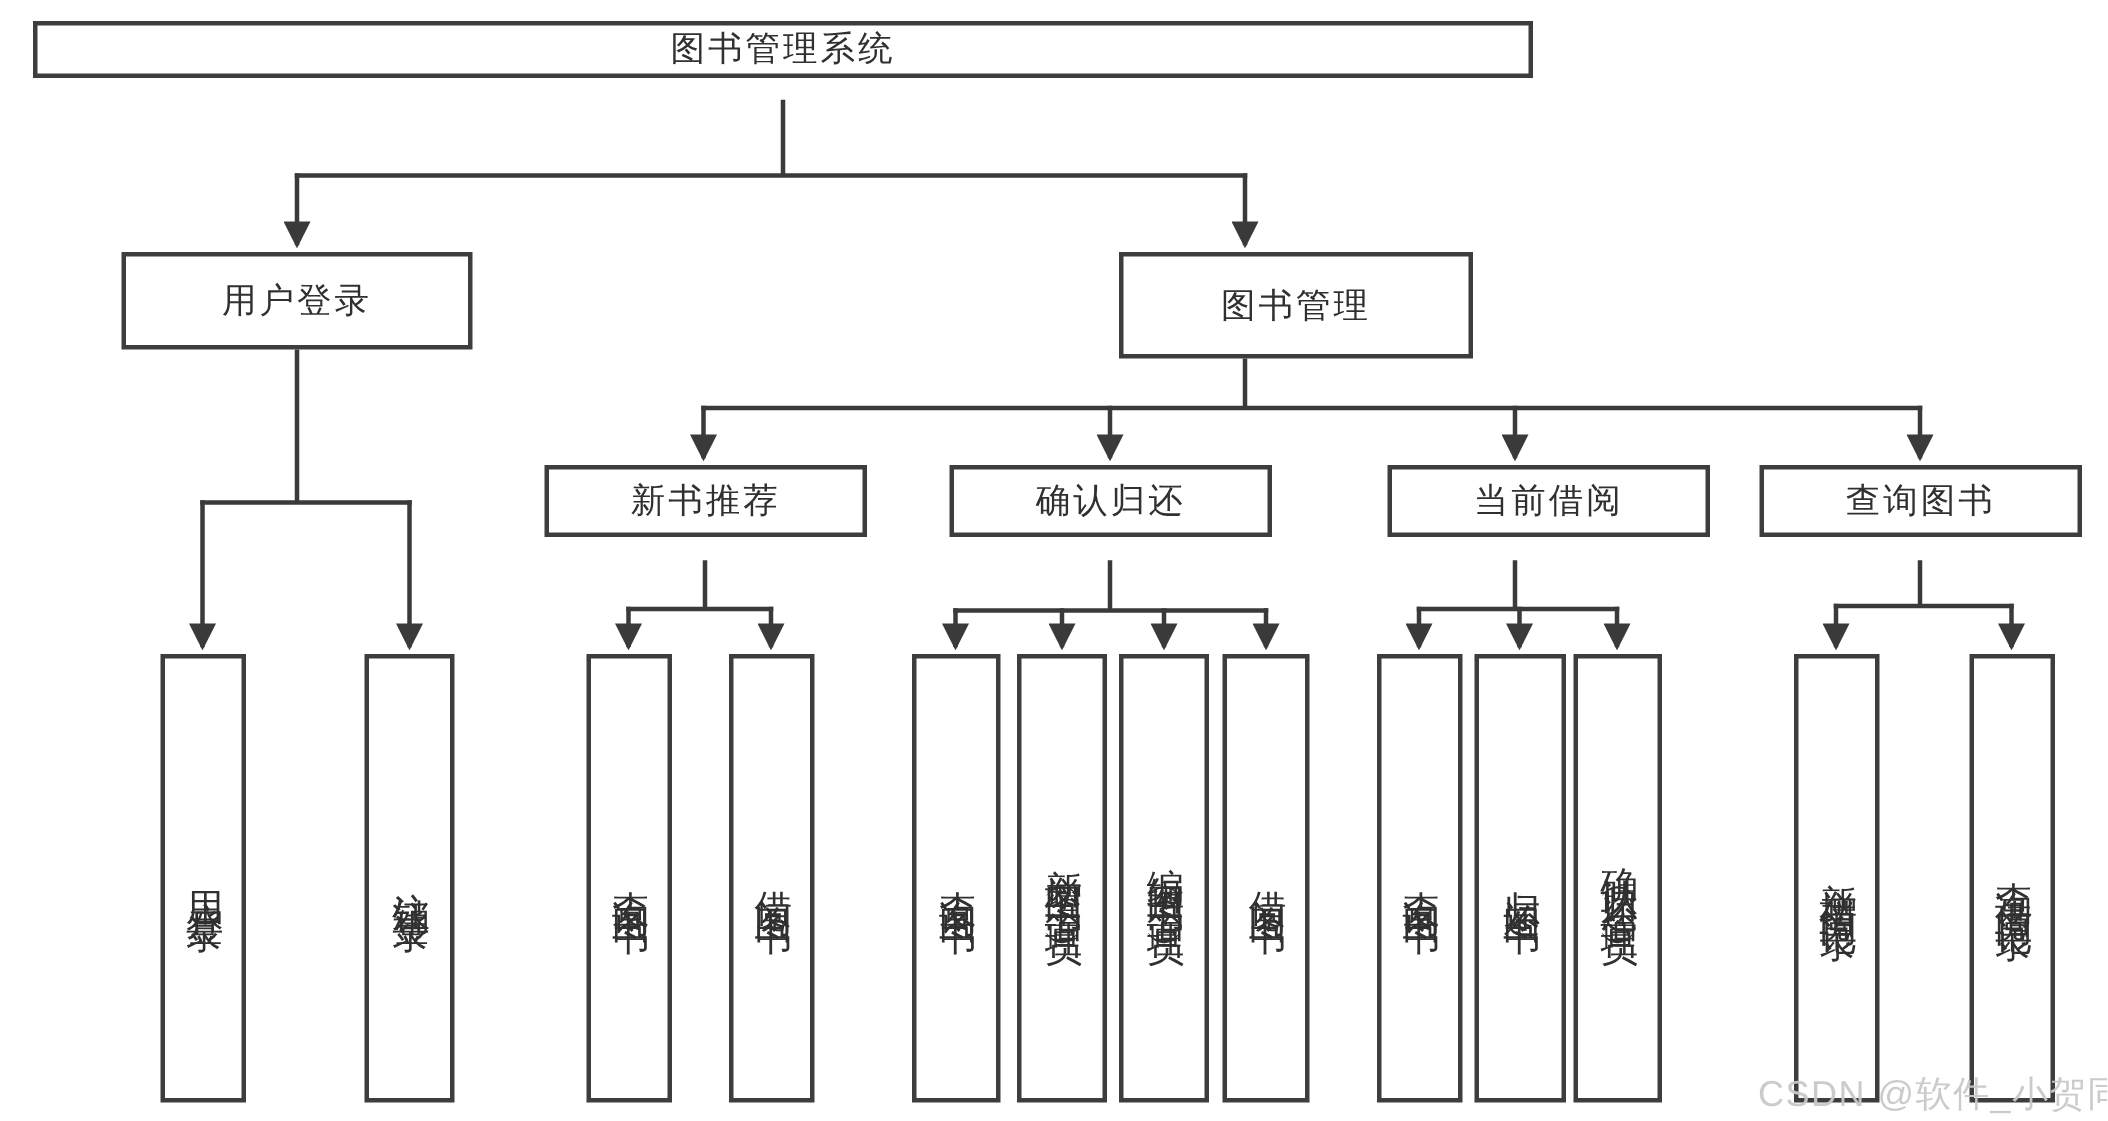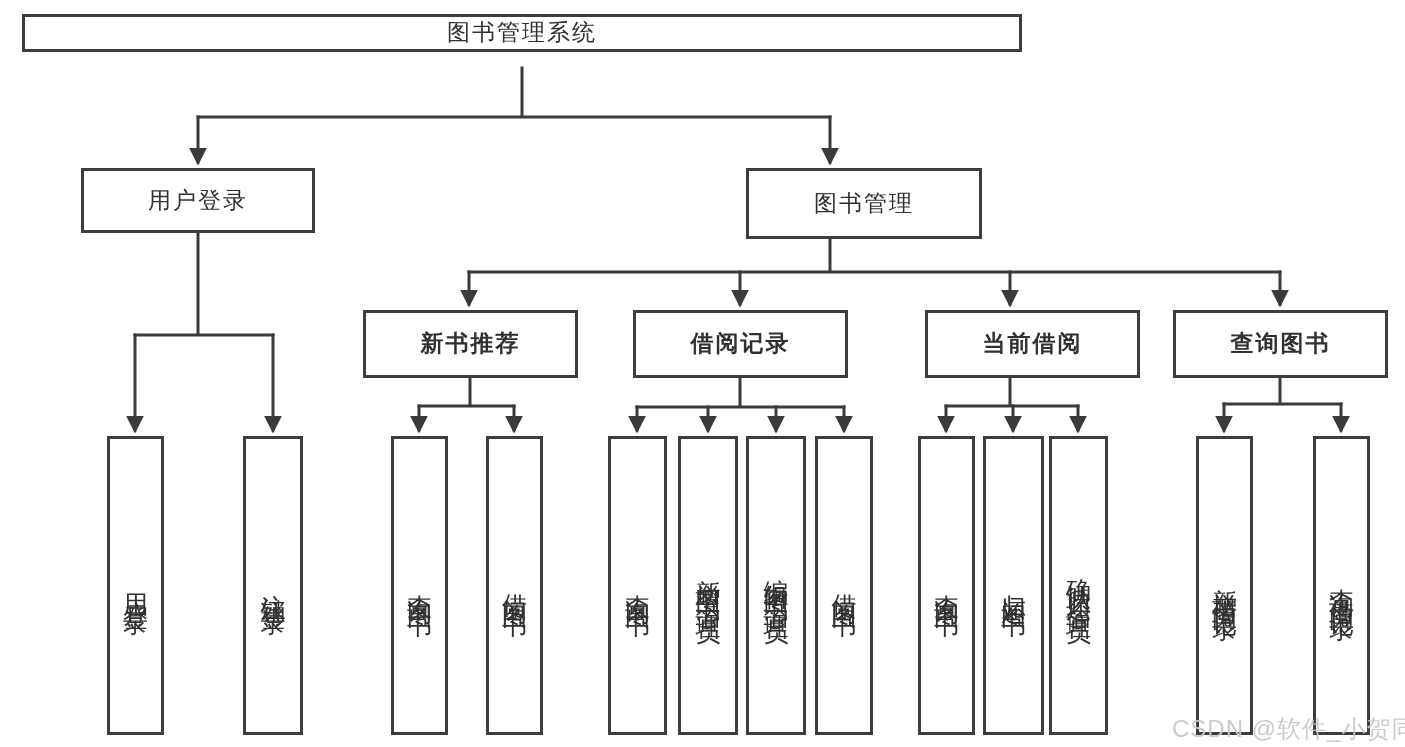--- a/index.html
+++ b/index.html
@@ -39,21 +39,21 @@
   .v-node {
     writing-mode: vertical-rl;
     text-orientation: mixed;
     font-size: 25px;
     letter-spacing: 6px;
     line-height: 1;
   }
   .root-box   { left: 22px;   top: 14px;  width: 1000px; height: 38px; }
   .l2-a       { left: 81px;   top: 168px; width: 234px;  height: 65px; }
   .l2-b       { left: 712px;  top: 168px; width: 236px;  height: 71px; margin-left: 34px; }
-  .l3         { top: 310px; height: 68px; width: 215px; font-weight: bold; }
+  .l3         { top: 310px; height: 48px; width: 215px; }
   .l3-1 { left: 363px; }
   .l3-2 { left: 633px; }
   .l3-3 { left: 925px; }
   .l3-4 { left: 1173px; }
   .leaf { top: 436px; height: 299px; }
   .leaf-1  { left: 107px;  width: 57px; }
   .leaf-2  { left: 243px;  width: 60px; }
   .leaf-3  { left: 391px;  width: 57px; }
   .leaf-4  { left: 486px;  width: 57px; }
   .leaf-5  { left: 608px;  width: 59px; }
@@ -121,21 +121,21 @@
       <path d="M1341,404 V430" marker-end="url(#ah)"></path>
     </g>
   </svg>
 
   <div class="node h-node root-box">图书管理系统</div>
 
   <div class="node h-node l2-a">用户登录</div>
   <div class="node h-node l2-b">图书管理</div>
 
   <div class="node h-node l3 l3-1">新书推荐</div>
-  <div class="node h-node l3 l3-2">借阅记录</div>
+  <div class="node h-node l3 l3-2">确认归还</div>
   <div class="node h-node l3 l3-3">当前借阅</div>
   <div class="node h-node l3 l3-4">查询图书</div>
 
   <div class="node v-node leaf leaf-1">用户登录</div>
   <div class="node v-node leaf leaf-2">注销登录</div>
 
   <div class="node v-node leaf leaf-3">查询图书</div>
   <div class="node v-node leaf leaf-4">借阅图书</div>
 
   <div class="node v-node leaf leaf-5">查询图书</div>

